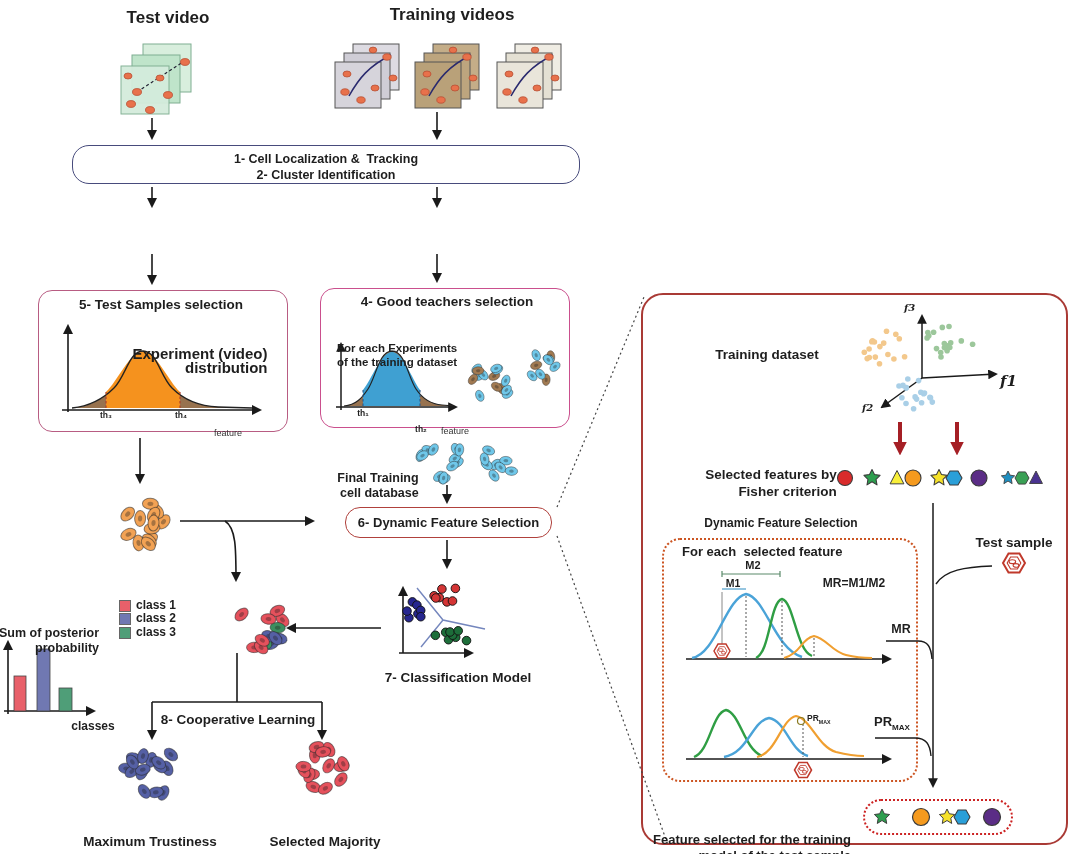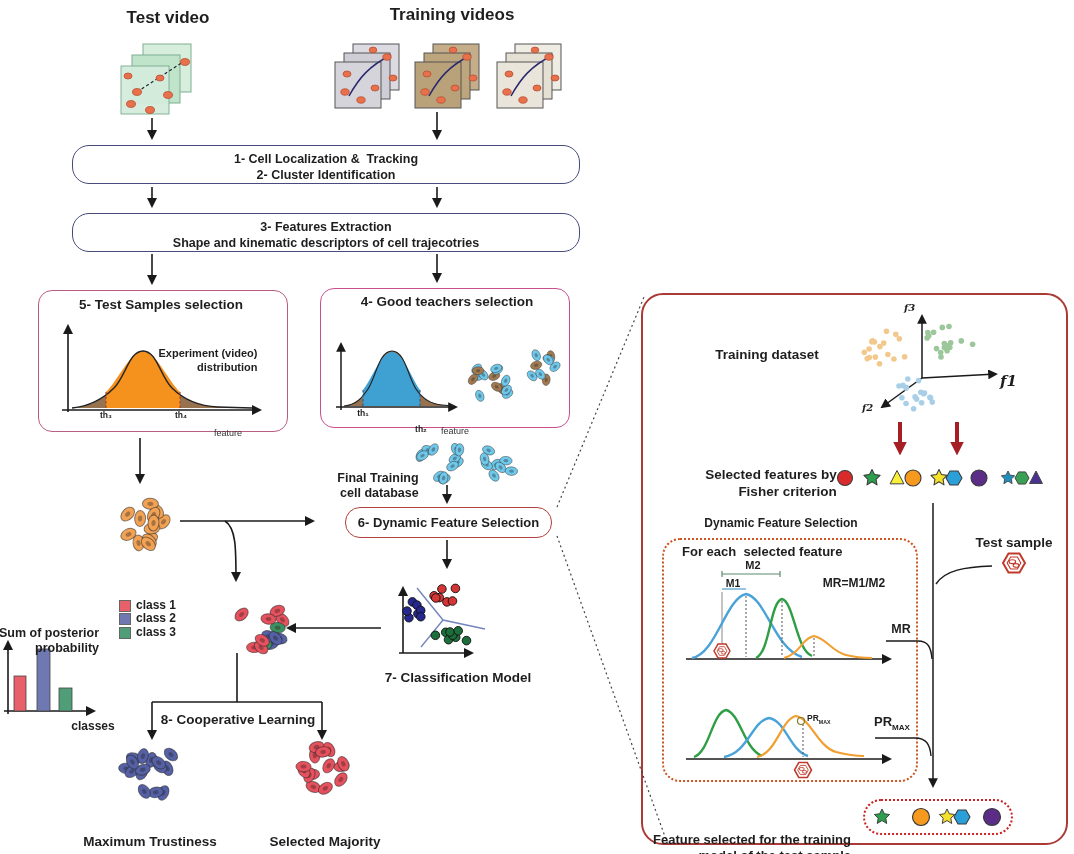--- a/index.html
+++ b/index.html
@@ -30,24 +30,20 @@
 </style>
 </head>
 <body>
 
 <div id="canvas">
 
   <div class="rbox" id="box12">
     <span>1- Cell Localization &amp;  Tracking</span>
     <span>2- Cluster Identification</span>
   </div>
-  <div class="rbox" id="box3">
-    <span>3- Features Extraction</span>
-    <span>Shape and kinematic descriptors of cell trajecotries</span>
-  </div>
   <div class="rbox" id="box5"></div>
   <div class="rbox" id="box4"></div>
   <div class="rbox" id="box6">
     <span>6- Dynamic Feature Selection</span>
   </div>
   <div class="rbox" id="panel"></div>
   <div class="rbox" id="dotted1"></div>
   <div class="rbox" id="dotted2"></div>
 
   <svg id="gfx" width="1074" height="854" viewBox="0 0 1074 854">
@@ -472,28 +468,31 @@
         <use href="#sym-star" transform="translate(947 817) scale(8)" fill="#f5e12a" stroke="#3a3a3a"></use>
         <use href="#sym-hexagon" transform="translate(962 817) scale(8)" fill="#2a9fd8" stroke="#3a3a3a"></use>
         <use href="#sym-circle" transform="translate(992 817) scale(8.5)" fill="#5b2d86" stroke="#3a3a3a"></use>
       </g>
   </svg>
 
   <span class="lbl c" style="left:168px;top:8px;font-size:17px">Test video</span>
   <span class="lbl c" style="left:452px;top:5px;font-size:17px">Training videos</span>
 
   <span class="lbl c" style="left:161px;top:297px;font-size:13.5px">5- Test Samples selection</span>
-  <div class="lbl c" style="left:208px;top:320px;font-size:11px;line-height:13.5px">
+  <div class="lbl c" style="left:200px;top:320px;font-size:15px;line-height:13.5px">
     <div>Experiment (video)</div><div>distribution</div>
   </div>
   <span class="lbl c" style="left:106px;top:410px;font-size:8.5px">th₃</span>
   <span class="lbl c" style="left:181px;top:410px;font-size:8.5px">th₄</span>
   <span class="lbl c light" style="left:228px;top:413px;font-size:9px">feature</span>
 
   <span class="lbl c" style="left:447px;top:294px;font-size:13.5px">4- Good teachers selection</span>
+  <div class="lbl" style="left:337px;top:313px;font-size:11.5px;line-height:14px">
+    <div>For each Experiments</div><div>of the training dataset</div>
+  </div>
   <span class="lbl c" style="left:363px;top:408px;font-size:8.5px">th₁</span>
   <span class="lbl c" style="left:421px;top:424px;font-size:8.5px">th₂</span>
   <span class="lbl c light" style="left:455px;top:411px;font-size:9px">feature</span>
 
   <div class="lbl c" style="left:378px;top:441px;font-size:12.5px;line-height:15px">
     <div>Final Training</div><div>cell database</div>
   </div>
 
   <span class="lbl c" style="left:458px;top:670px;font-size:13.5px">7- Classification Model</span>
   <span class="lbl c" style="left:238px;top:712px;font-size:13.5px">8- Cooperative Learning</span>

